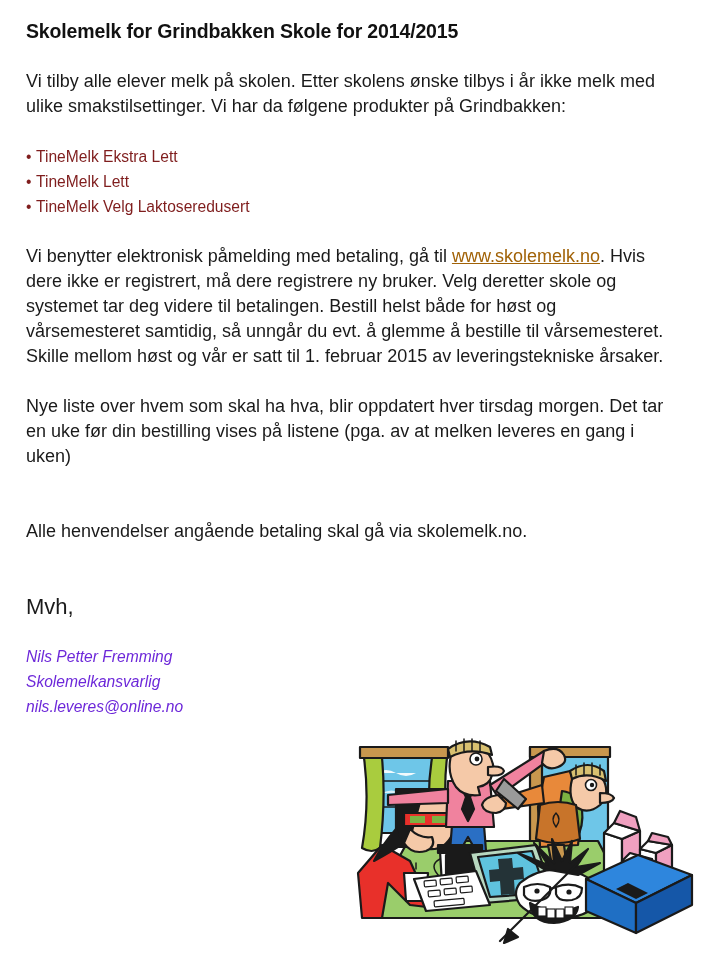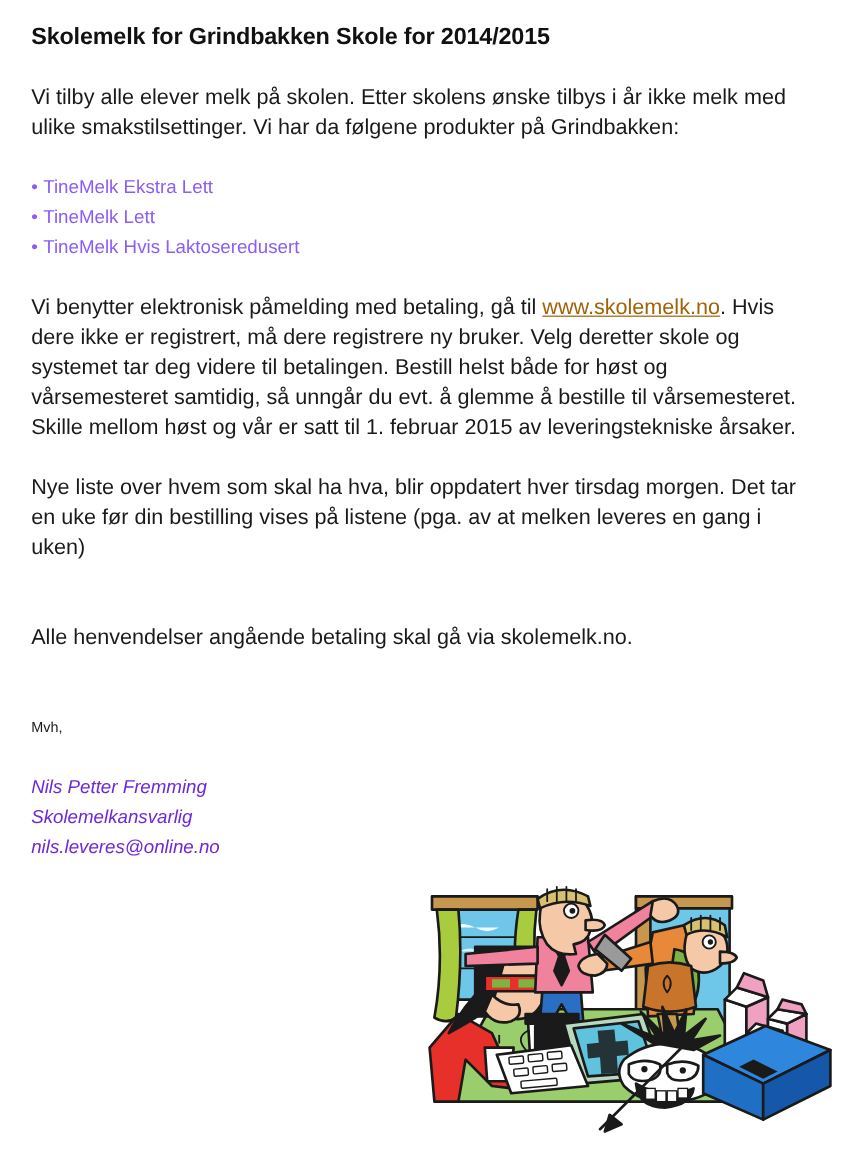--- a/index.html
+++ b/index.html
@@ -46,21 +46,21 @@
   .spacer-md { height: 25px; }
 
   .bullet-list {
     list-style: none;
     margin: 0;
     padding: 0;
   }
   .bullet-list li {
     font-size: 15.6px;
     line-height: 25px;
-    color: #8b5cf6;
+    color: #7f1d1d;
     white-space: nowrap;
   }
   .bullet-dot {
     display: inline-block;
     width: 10px;
   }
 
   .link {
     color: #a16207;
     text-decoration: underline;
@@ -70,21 +70,21 @@
   .para.bold { font-weight: bold; }
 
   .sig-line {
     font-size: 15.6px;
     line-height: 25px;
     font-style: italic;
     color: #6d28d9;
   }
 
   .mvh {
-    font-size: 12px;
+    font-size: 22px;
     line-height: 25px;
     color: #1a1a1a;
   }
 
   
   .illustration {
     position: absolute;
     left: 348px;
     top: 733px;
     width: 350px;
@@ -104,21 +104,21 @@
   <p class="para">
     <span>Vi tilby alle elever melk på skolen. Etter skolens ønske tilbys i år ikke melk</span>
     <span>med ulike smakstilsettinger. Vi har da følgene produkter på Grindbakken:</span>
   </p>
 
   <div class="spacer-md"></div>
 
   <ul class="bullet-list">
     <li><span class="bullet-dot">•</span><span>TineMelk Ekstra Lett</span></li>
     <li><span class="bullet-dot">•</span><span>TineMelk Lett</span></li>
-    <li><span class="bullet-dot">•</span><span>TineMelk Hvis Laktoseredusert</span></li>
+    <li><span class="bullet-dot">•</span><span>TineMelk Velg Laktoseredusert</span></li>
   </ul>
 
   <div class="spacer-md"></div>
 
   <p class="para"><span>Vi benytter elektronisk påmelding med betaling, gå til </span><a class="link" href="#">www.skolemelk.no</a><span>. Hvis dere ikke er registrert, må dere registrere ny bruker. Velg deretter skole og systemet tar deg videre til betalingen. Bestill helst både for høst og vårsemesteret samtidig, så unngår du evt. å glemme å bestille til vårsemesteret. Skille mellom høst og vår er satt til 1. februar 2015 av leveringstekniske årsaker.</span></p>
 
   <div class="spacer-md"></div>
 
   <p class="para">Nye liste over hvem som skal ha hva, blir oppdatert hver tirsdag morgen. Det tar en uke før din bestilling vises på listene (pga. av at melken leveres en gang i uken)</p>
 

